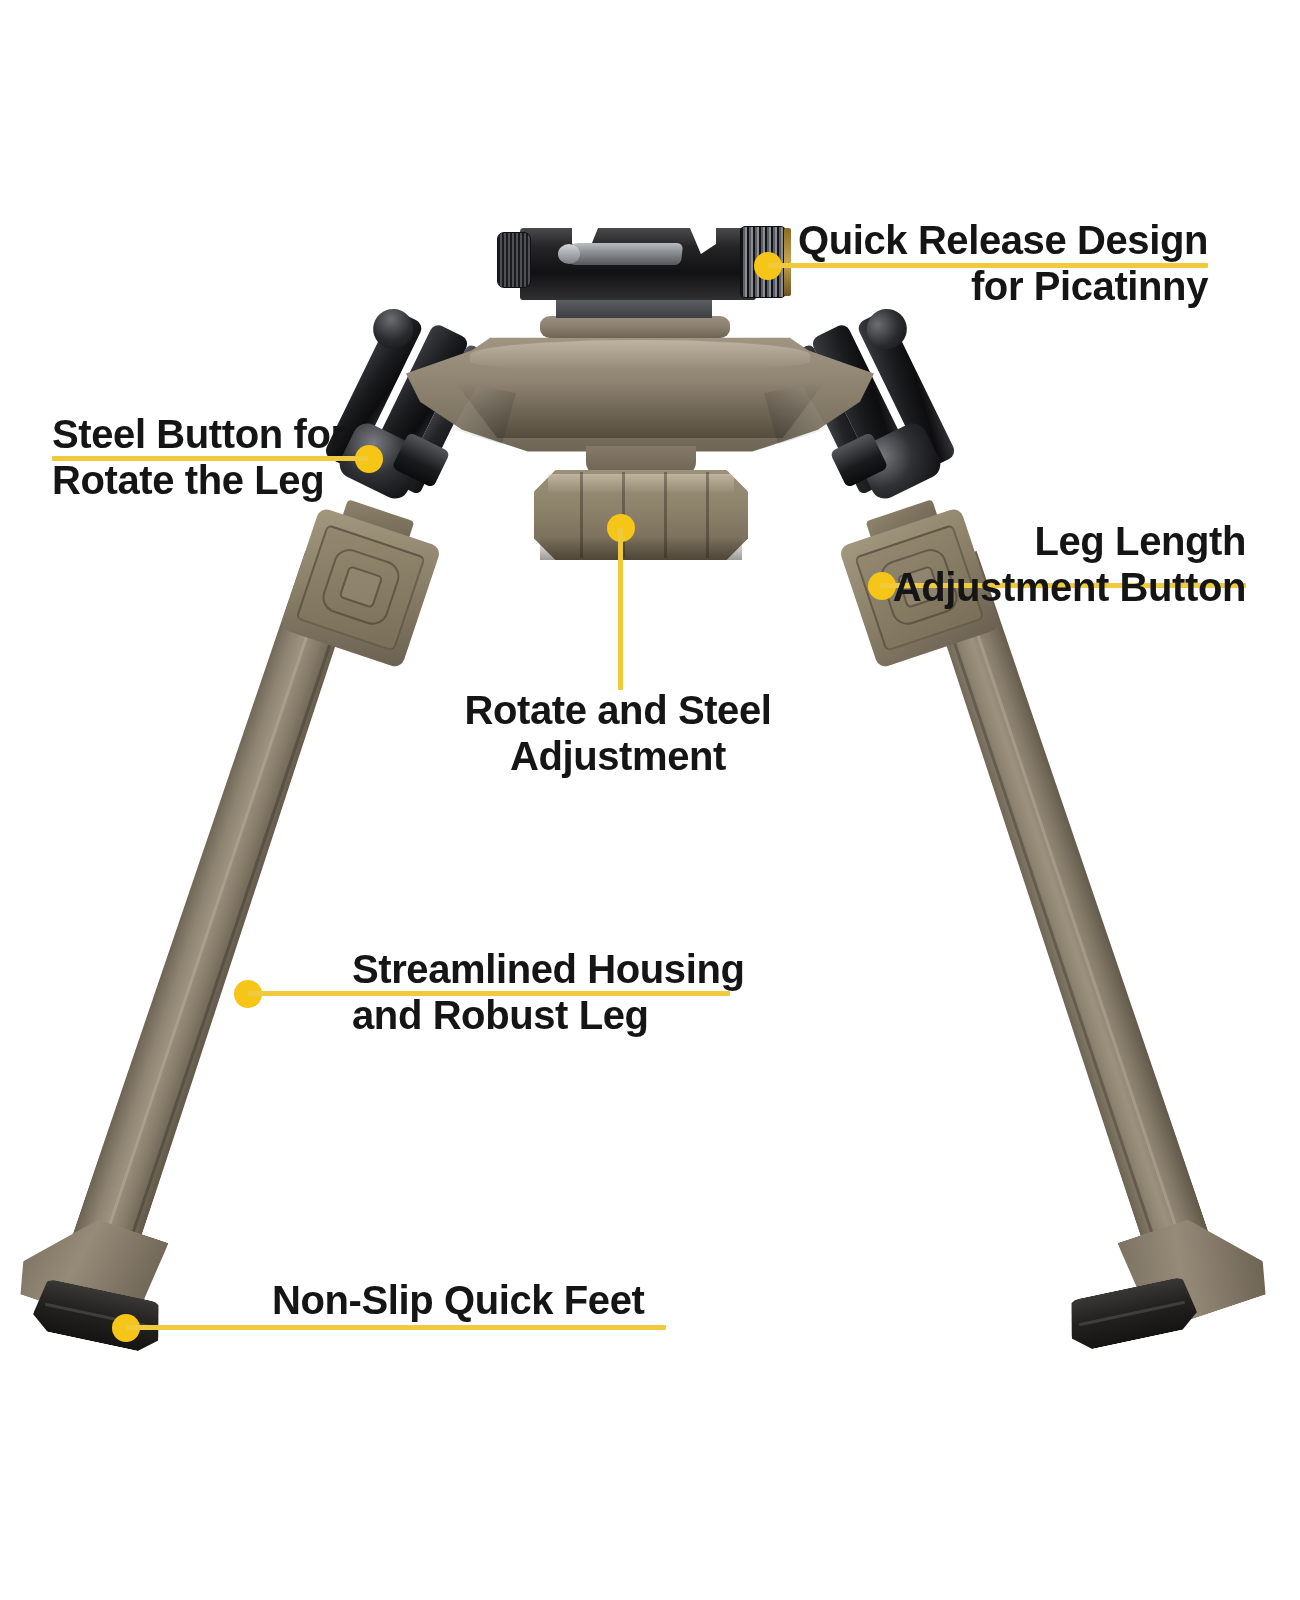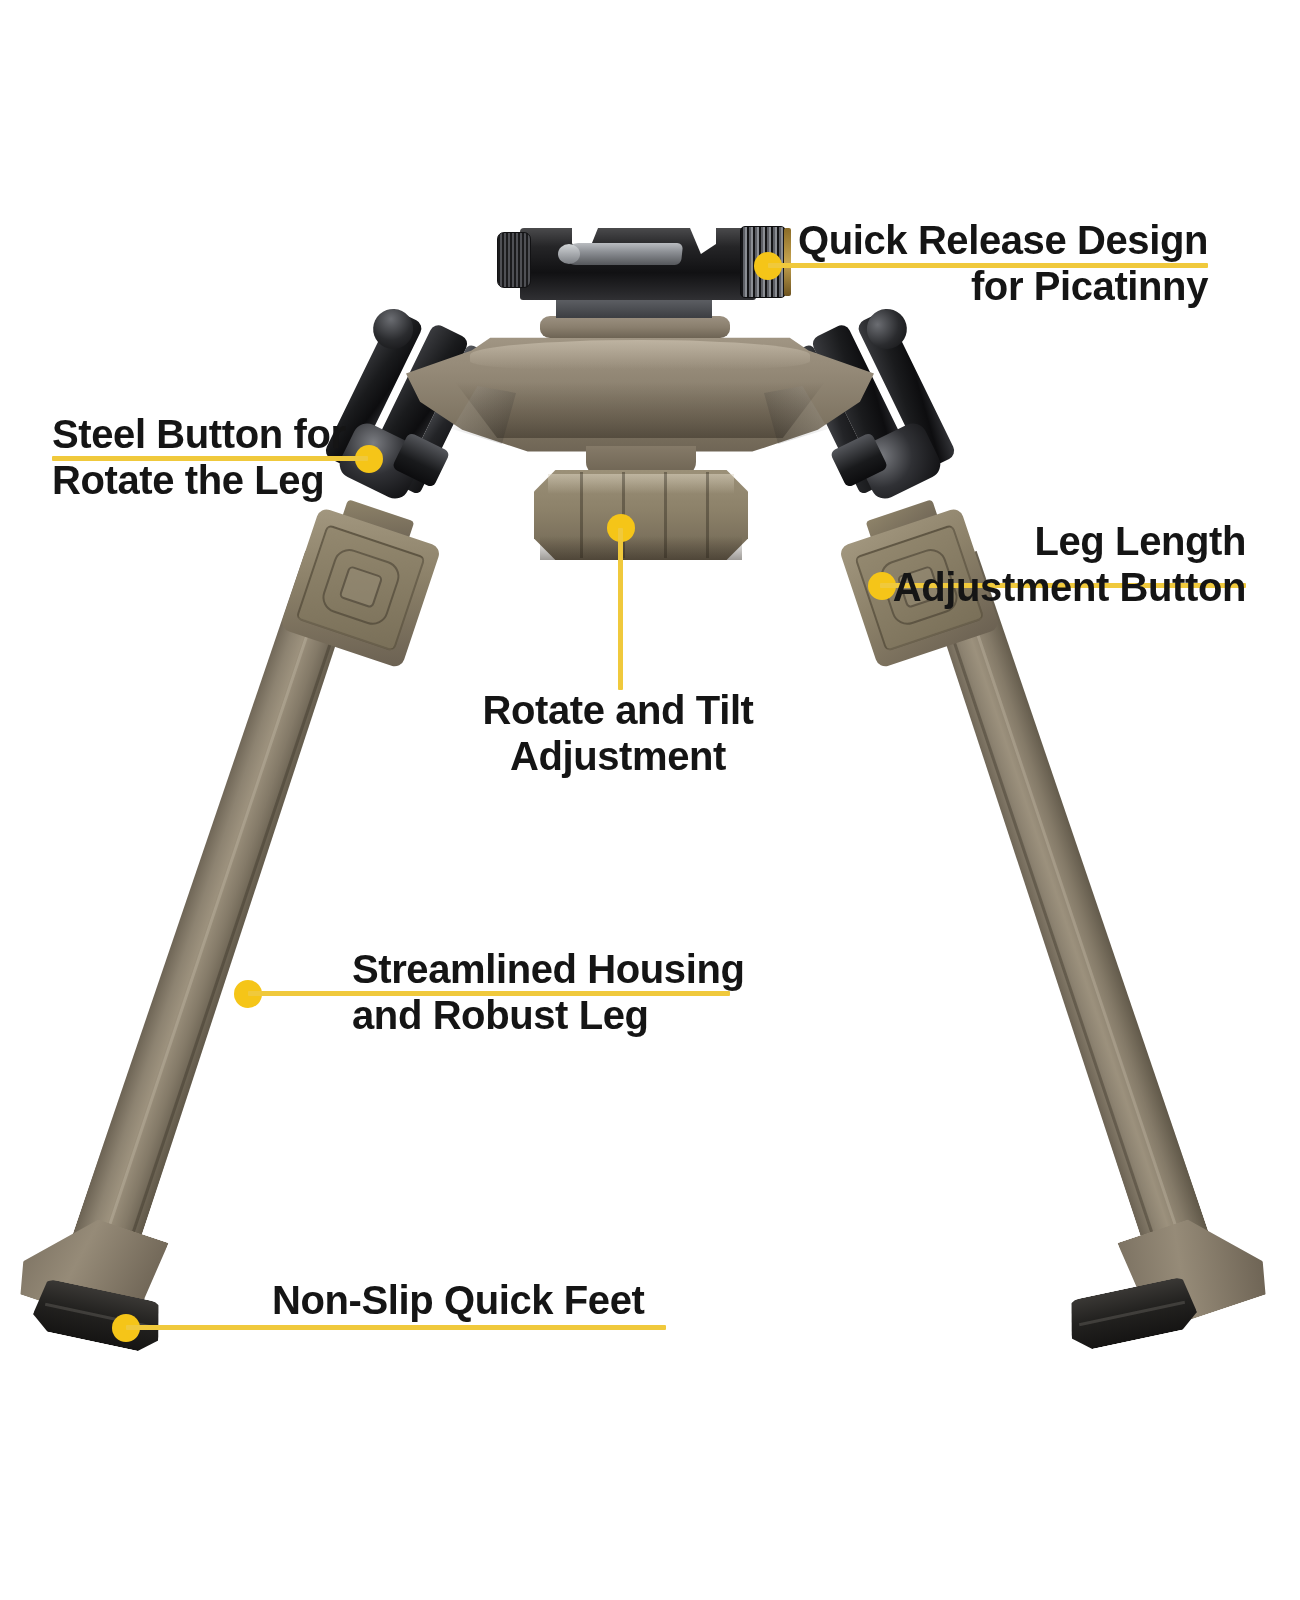--- a/index.html
+++ b/index.html
@@ -366,21 +366,21 @@
   <div class="callout-label align-left" style="left:52px; top:412px; width:420px;">Steel Button for
 Rotate the Leg</div>
 
   <div class="leader-dot" style="left:868px; top:572px;"></div>
   <div class="leader horiz" style="left:880px; top:583px; width:366px;"></div>
   <div class="callout-label align-right" style="left:800px; top:475px; width:446px;margin-top:44px;">Leg Length
 Adjustment Button</div>
 
   <div class="leader-dot" style="left:607px; top:514px;"></div>
   <div class="leader vert" style="left:618px; top:528px; height:162px;"></div>
-  <div class="callout-label align-center" style="left:418px; top:688px; width:400px;">Rotate and Tilt
+  <div class="callout-label align-center" style="left:418px; top:688px; width:400px;">Rotate and Steel
 Adjustment</div>
 
   <div class="leader-dot" style="left:234px; top:980px;"></div>
   <div class="leader horiz" style="left:248px; top:991px; width:482px;"></div>
   <div class="callout-label align-left" style="left:352px; top:947px; width:460px;">Streamlined Housing
 and Robust Leg</div>
 
   <div class="leader-dot" style="left:112px; top:1314px;"></div>
   <div class="leader horiz" style="left:126px; top:1325px; width:540px;"></div>
   <div class="callout-label align-left" style="left:272px; top:1278px; width:500px;">Non-Slip Quick Feet</div>

